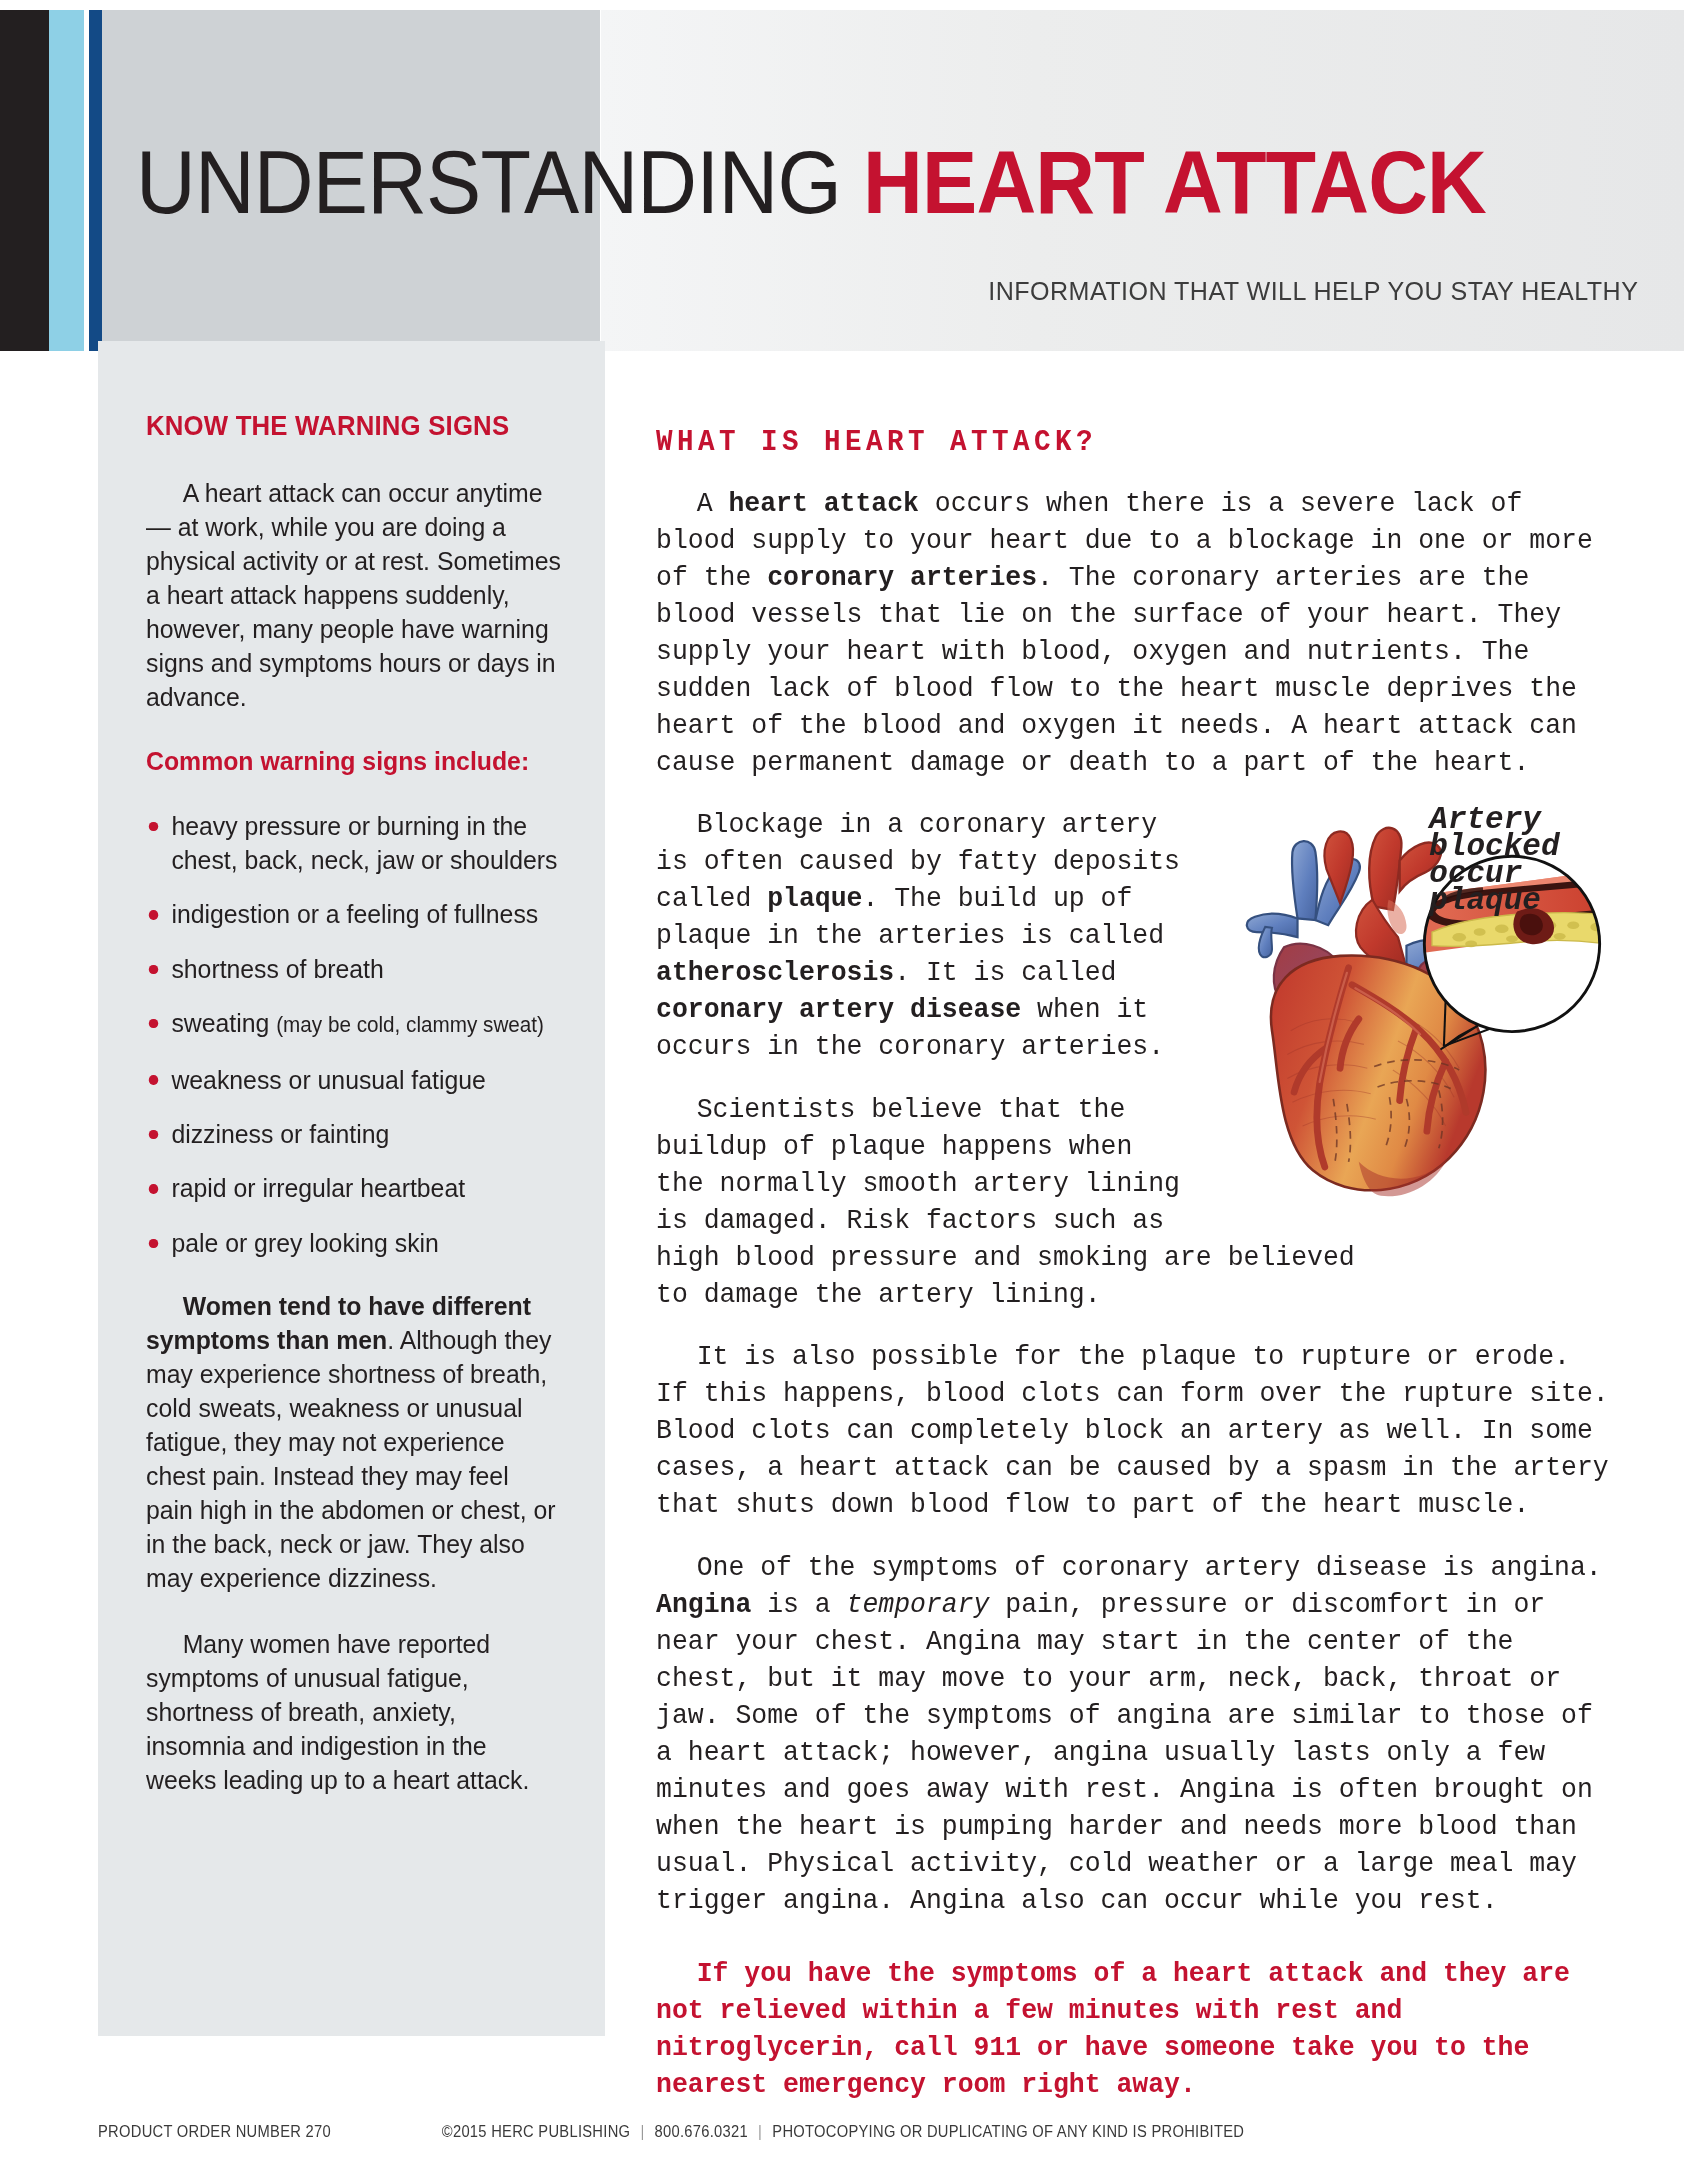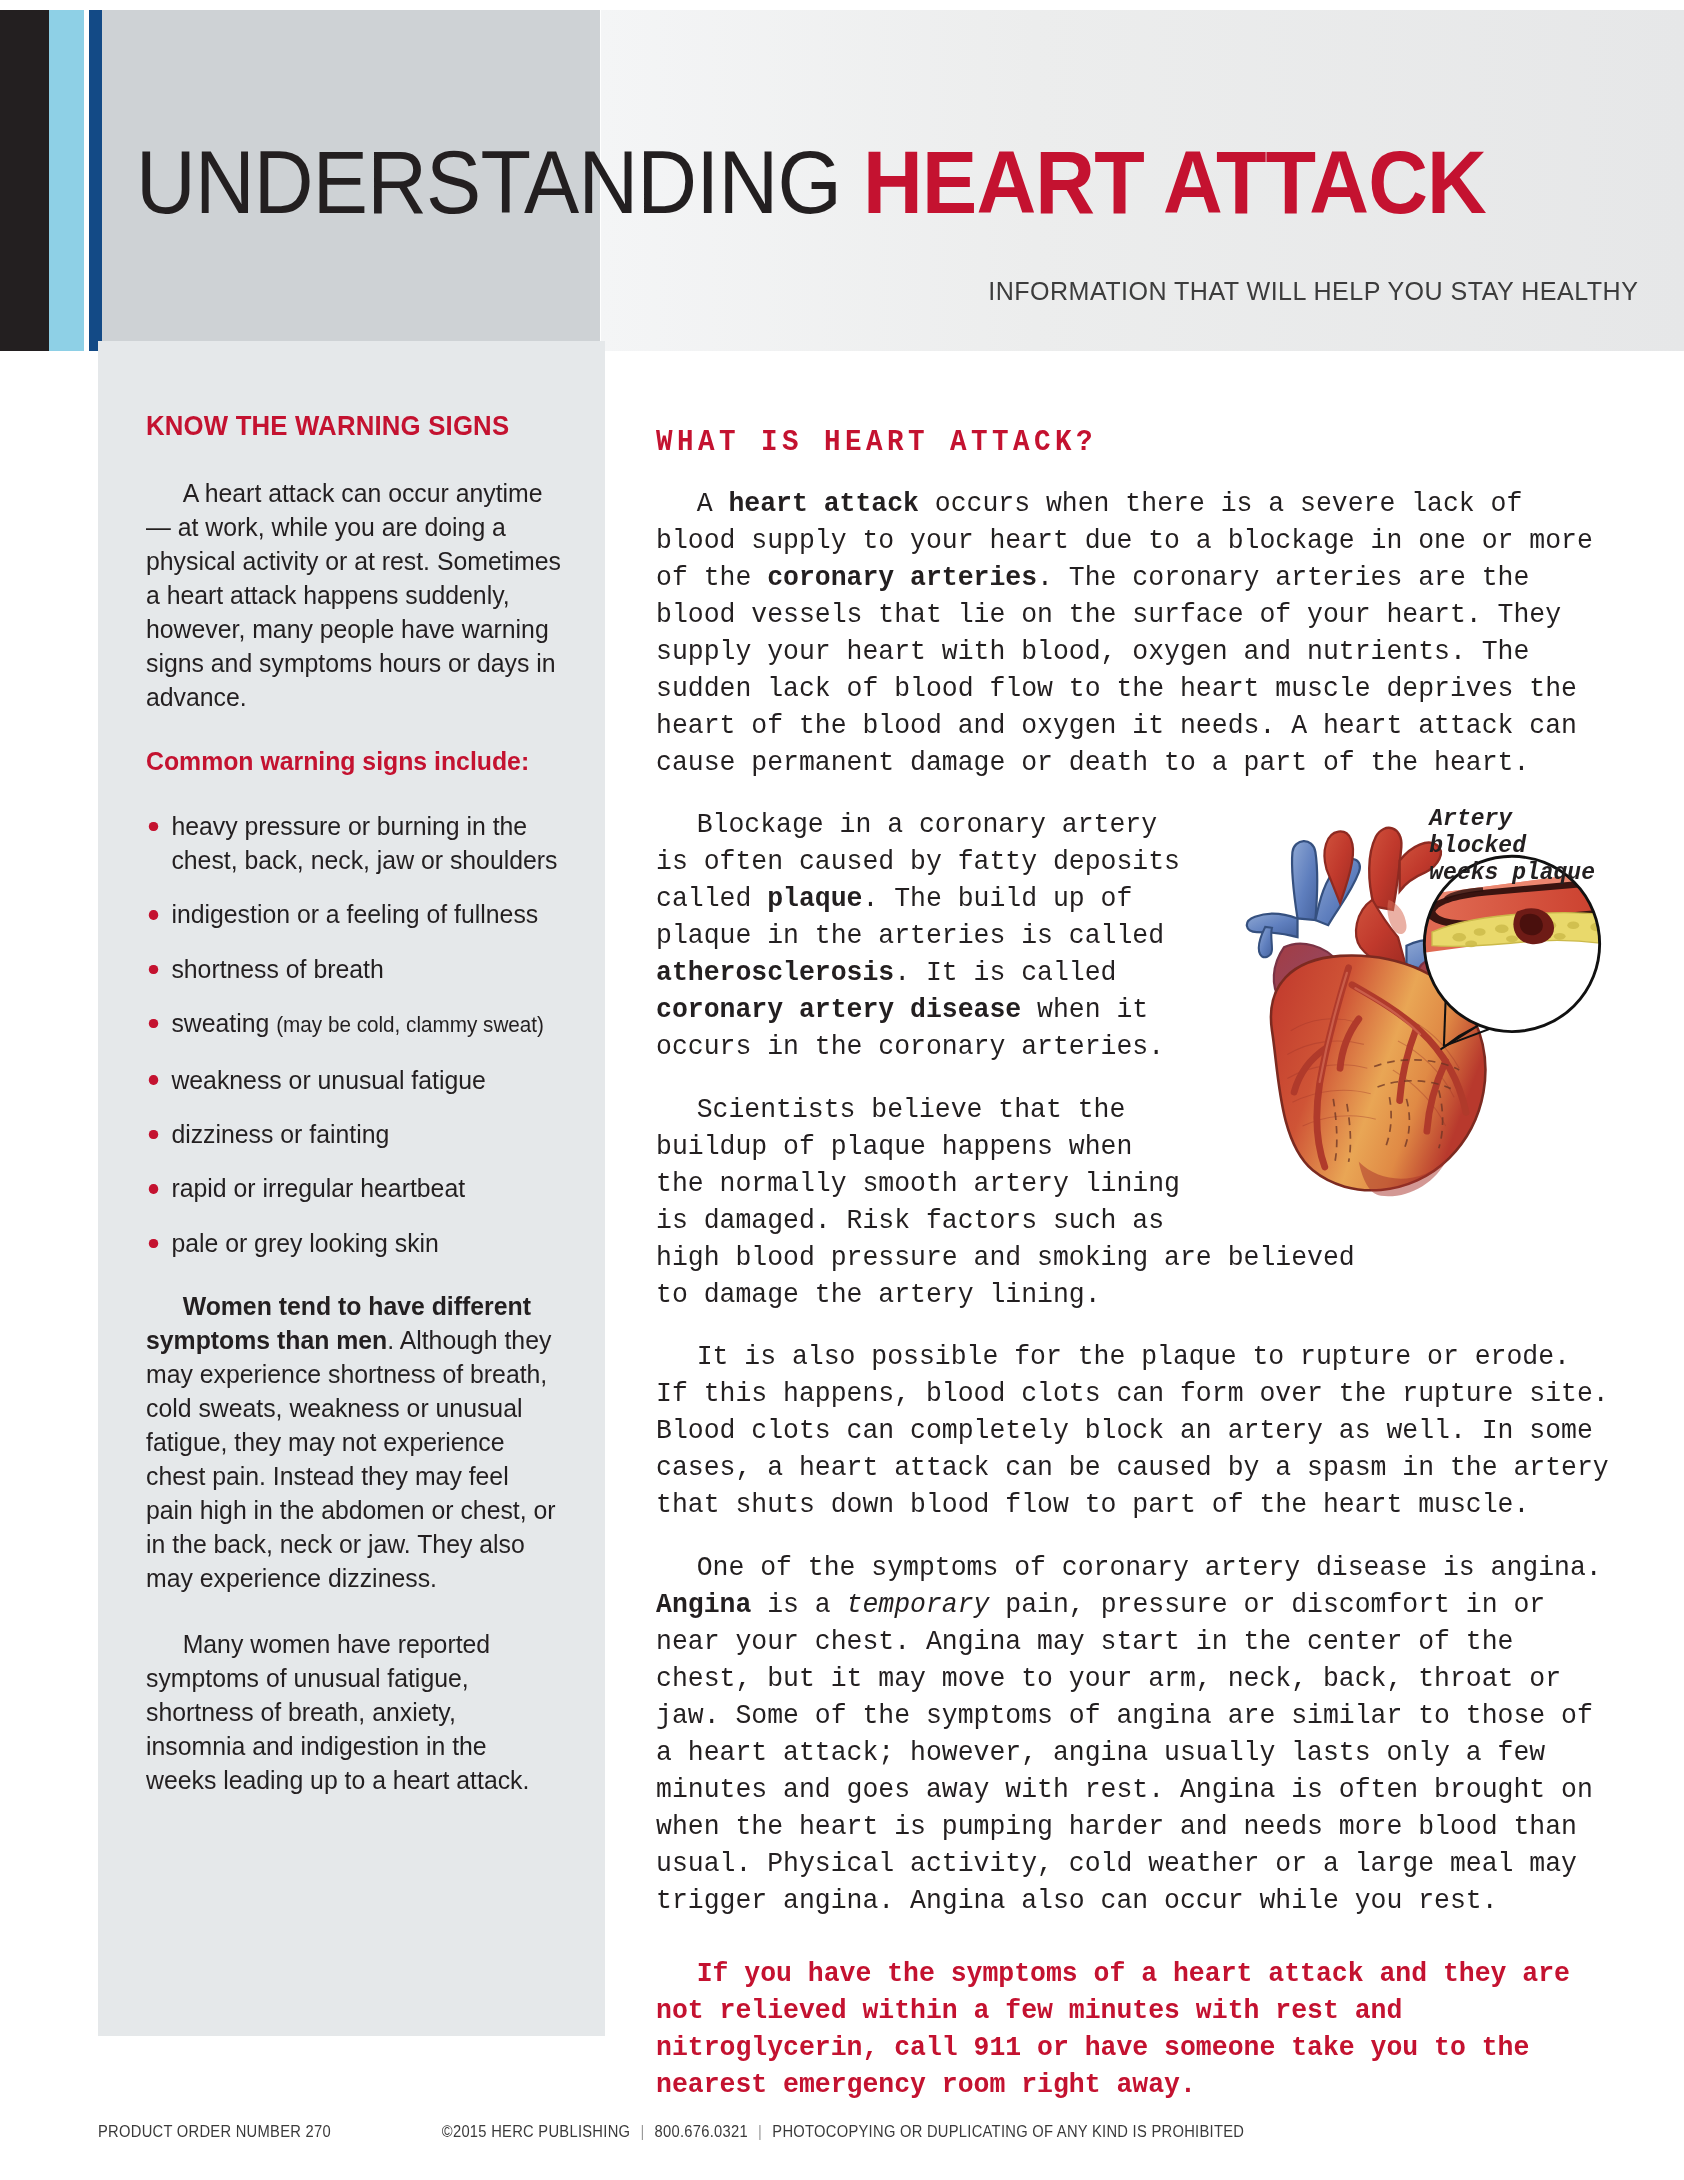--- a/index.html
+++ b/index.html
@@ -86,21 +86,21 @@
   .narrow{width:79%;}
 
   .redcall{
     color:#C41230;font-weight:700;font-size:28px;line-height:37px;
     margin:36px 0 0 0;text-indent:43px;
     transform:scaleX(.945);transform-origin:left top;width:105.8%;
   }
 
   
   .heartfig .label{
-    position:absolute;right:1.7px;top:0;font-size:23px;line-height:27px;
+    position:absolute;right:1.7px;top:0;font-size:31px;line-height:27px;
     font-weight:700;font-style:italic;color:#231f20;text-align:left;
     width:179px;
   }
   .artsvg{display:block;width:379px;height:400px;}
 
   
   .footer{position:absolute;left:0;bottom:32px;width:1685px;height:25.6px;}
   .f-left{position:absolute;left:98px;top:0;font-size:16px;letter-spacing:0.3px;color:#3a3a3a;
           transform:scaleX(.92);transform-origin:left center;white-space:nowrap;}
   .f-center{position:absolute;left:50%;top:0;transform:translateX(-50%) scaleX(.92);
@@ -148,21 +148,21 @@
 
 <div class="main">
   <div class="m-head">WHAT IS HEART ATTACK?</div>
 
   <p class="m-p"><span>A </span><b>heart attack</b><span> occurs when there is a severe lack of blood supply to your heart due to a blockage in one or more of the </span><b>coronary arteries</b><span>. The coronary arteries are the blood vessels that lie on the surface of your heart. They supply your heart with blood, oxygen and nutrients. The sudden lack of blood flow to the heart muscle deprives the heart of the blood and oxygen it needs.  A heart attack can cause permanent damage or death to a part of the heart.</span></p>
 
   <div class="wrapwrap">
     <div class="heartfig">
       <div class="label">
         <span>Artery blocked</span><br>
-        <span>weeks plaque</span>
+        <span>occur plaque</span>
       </div>
 
       <svg class="artsvg" viewBox="0 0 445 470">
         <defs>
           <linearGradient id="myo" x1="0" y1="0" x2="1" y2="0.4">
             <stop offset="0" stop-color="#c0372c"></stop>
             <stop offset="0.35" stop-color="#cf5436"></stop>
             <stop offset="0.62" stop-color="#e9a655"></stop>
             <stop offset="0.80" stop-color="#e08a45"></stop>
             <stop offset="1" stop-color="#b8392d"></stop>

